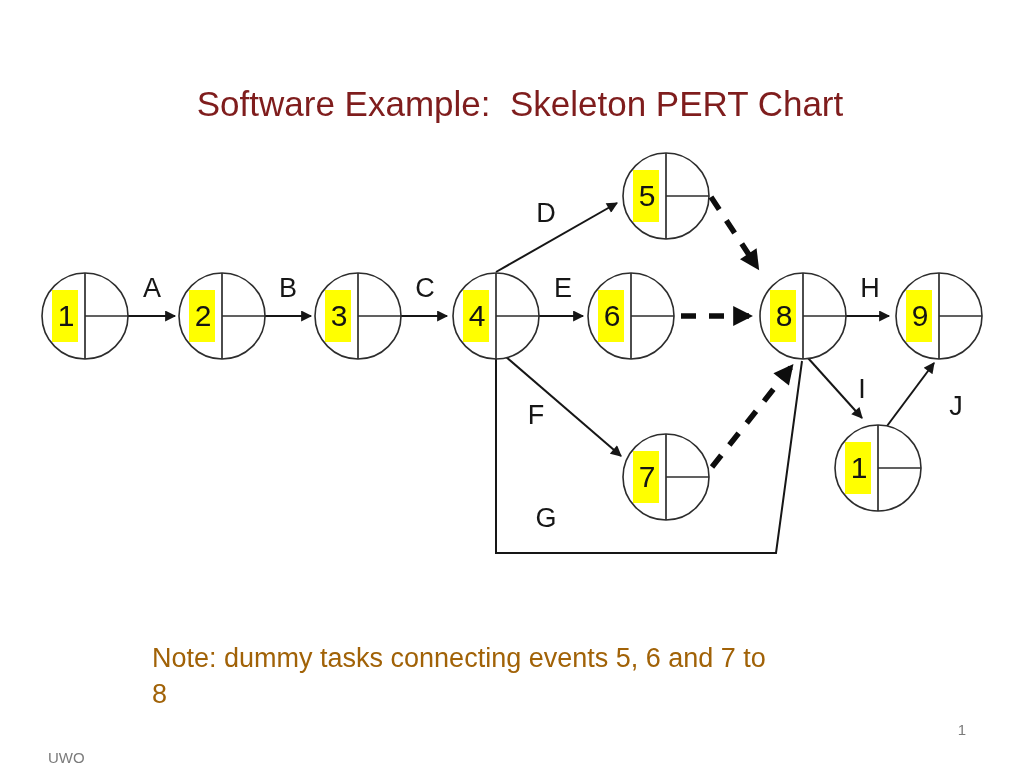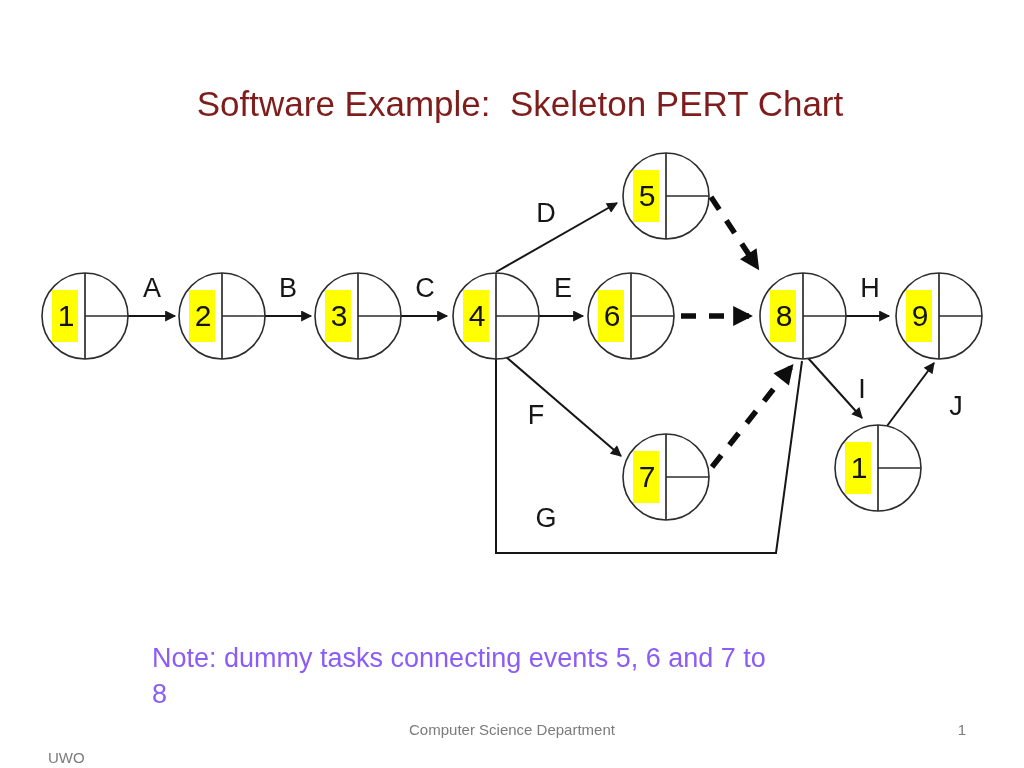--- a/index.html
+++ b/index.html
@@ -17,21 +17,21 @@
   .digit  { font-size:30px; fill:#141414; text-anchor:middle;
             font-family:"Liberation Sans", sans-serif; }
   .edge   { stroke:#161616; stroke-width:2; fill:none; marker-end:url(#arrow); }
   .edge.noarrow { marker-end:none; }
   .dummy  { stroke:#0d0d0d; stroke-width:5.5; stroke-dasharray:15 13;
             fill:none; marker-end:url(#arrowBig); }
   .elabel { font-size:27px; fill:#161616; text-anchor:middle;
             font-family:"Liberation Sans", sans-serif; }
 
   .note { position:absolute; left:152px; top:640px; font-size:27px;
-          line-height:36px; color:#8b5cf6; }
+          line-height:36px; color:#a16207; }
 
   .footer { position:absolute; left:0; top:721px; width:100%; height:24px;
             font-size:15px; color:#7b7b7b; }
   .footer .fl { position:absolute; left:48px; top:0;margin-top:28px; }
   .footer .fc { position:absolute; left:0; top:0; width:100%; text-align:center; }
   .footer .fr { position:absolute; right:58px; top:0; }
 </style>
 </head>
 <body>
 
@@ -161,18 +161,17 @@
       <text class="elabel" x="956" y="415">J</text>
     </g>
   </svg>
 
   <div class="note">
     <div>Note: dummy tasks connecting events 5, 6 and 7 to</div>
     <div>8</div>
   </div>
 
   <div class="footer">
-    <span class="fc">Computer Science Department</span>
     <span class="fl">UWO</span>
     <span class="fr">1</span>
   </div>
 
 </div>
 
 </body></html>

